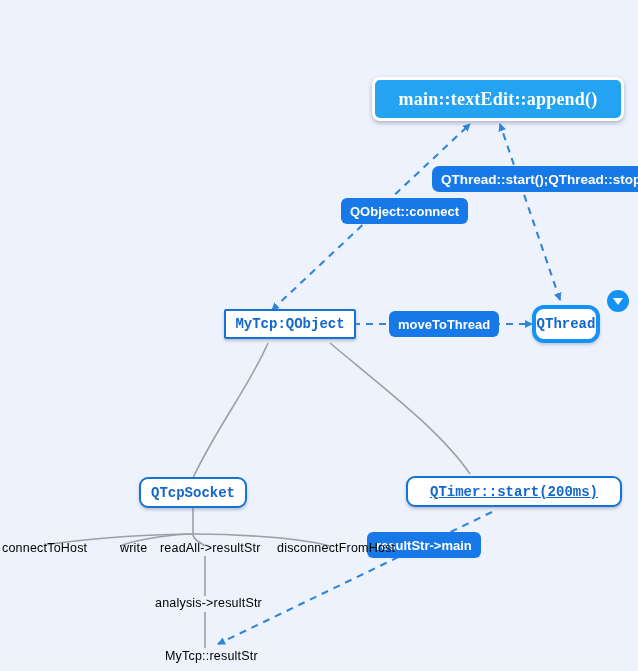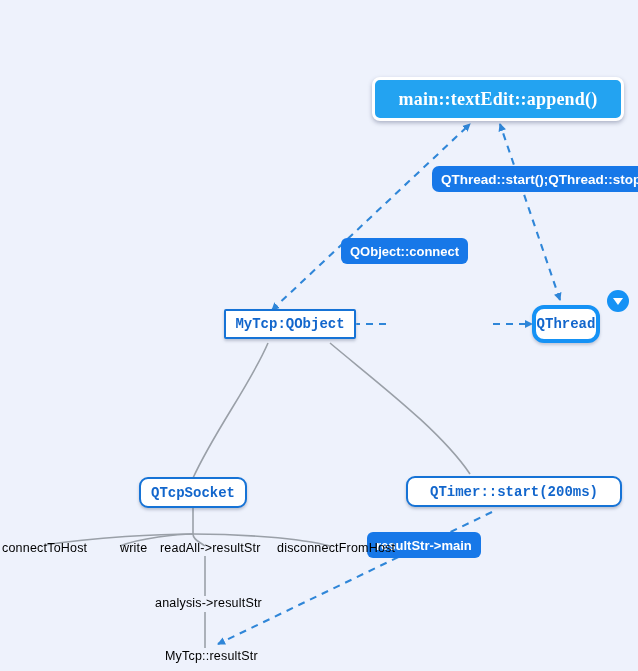--- a/index.html
+++ b/index.html
@@ -162,26 +162,27 @@
 
   <div class="node node-thick" style="left:532px;top:305px;width:68px;height:38px;">
     <span>QThread</span>
   </div>
   <div class="collapse-badge" style="left:607px;top:290px;">
     <span class="tri"></span>
   </div>
 
   <div class="node node-round" style="left:139px;top:477px;width:108px;height:31px;">QTcpSocket</div>
 
-  <div class="node node-round" style="left:406px;top:476px;width:216px;height:31px;">QTimer::start(200ms)</div>
+  <div class="node node-round" style="left:406px;top:476px;width:216px;height:31px;text-decoration:underline;">QTimer::start(200ms)</div>
 
-  <div class="pill" style="left:341px;top:198px;height:26px;margin-top:40px;">QObject::connect</div>
+  <div class="pill" style="left:341px;top:198px;height:26px;">QObject::connect</div>
 
   <div class="pill pill-lg" style="left:432px;top:166px;height:26px;">QThread::start();QThread::stop();</div>
 
+  <div class="pill" style="left:389px;top:311px;height:26px;">moveToThread</div>
 
   <div class="pill" style="left:367px;top:532px;height:26px;">resultStr-&gt;main</div>
 
   <div class="leaf" style="left:2px;top:541px;">connectToHost</div>
 
   <div class="leaf" style="left:120px;top:541px;">write</div>
 
   <div class="leaf" style="left:160px;top:541px;text-align:center;">readAll-&gt;resultStr</div>
 
   <div class="leaf" style="left:277px;top:541px;">disconnectFromHost</div>

